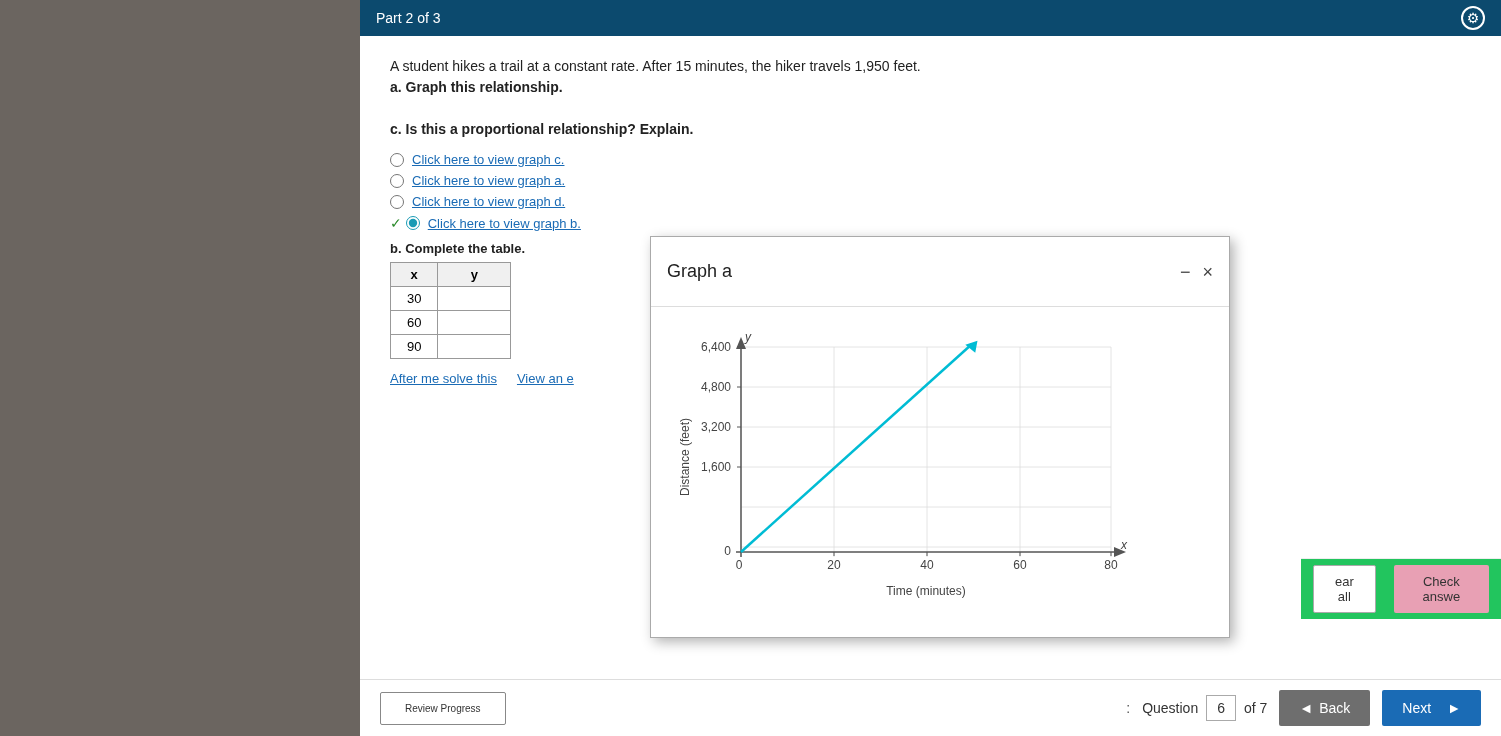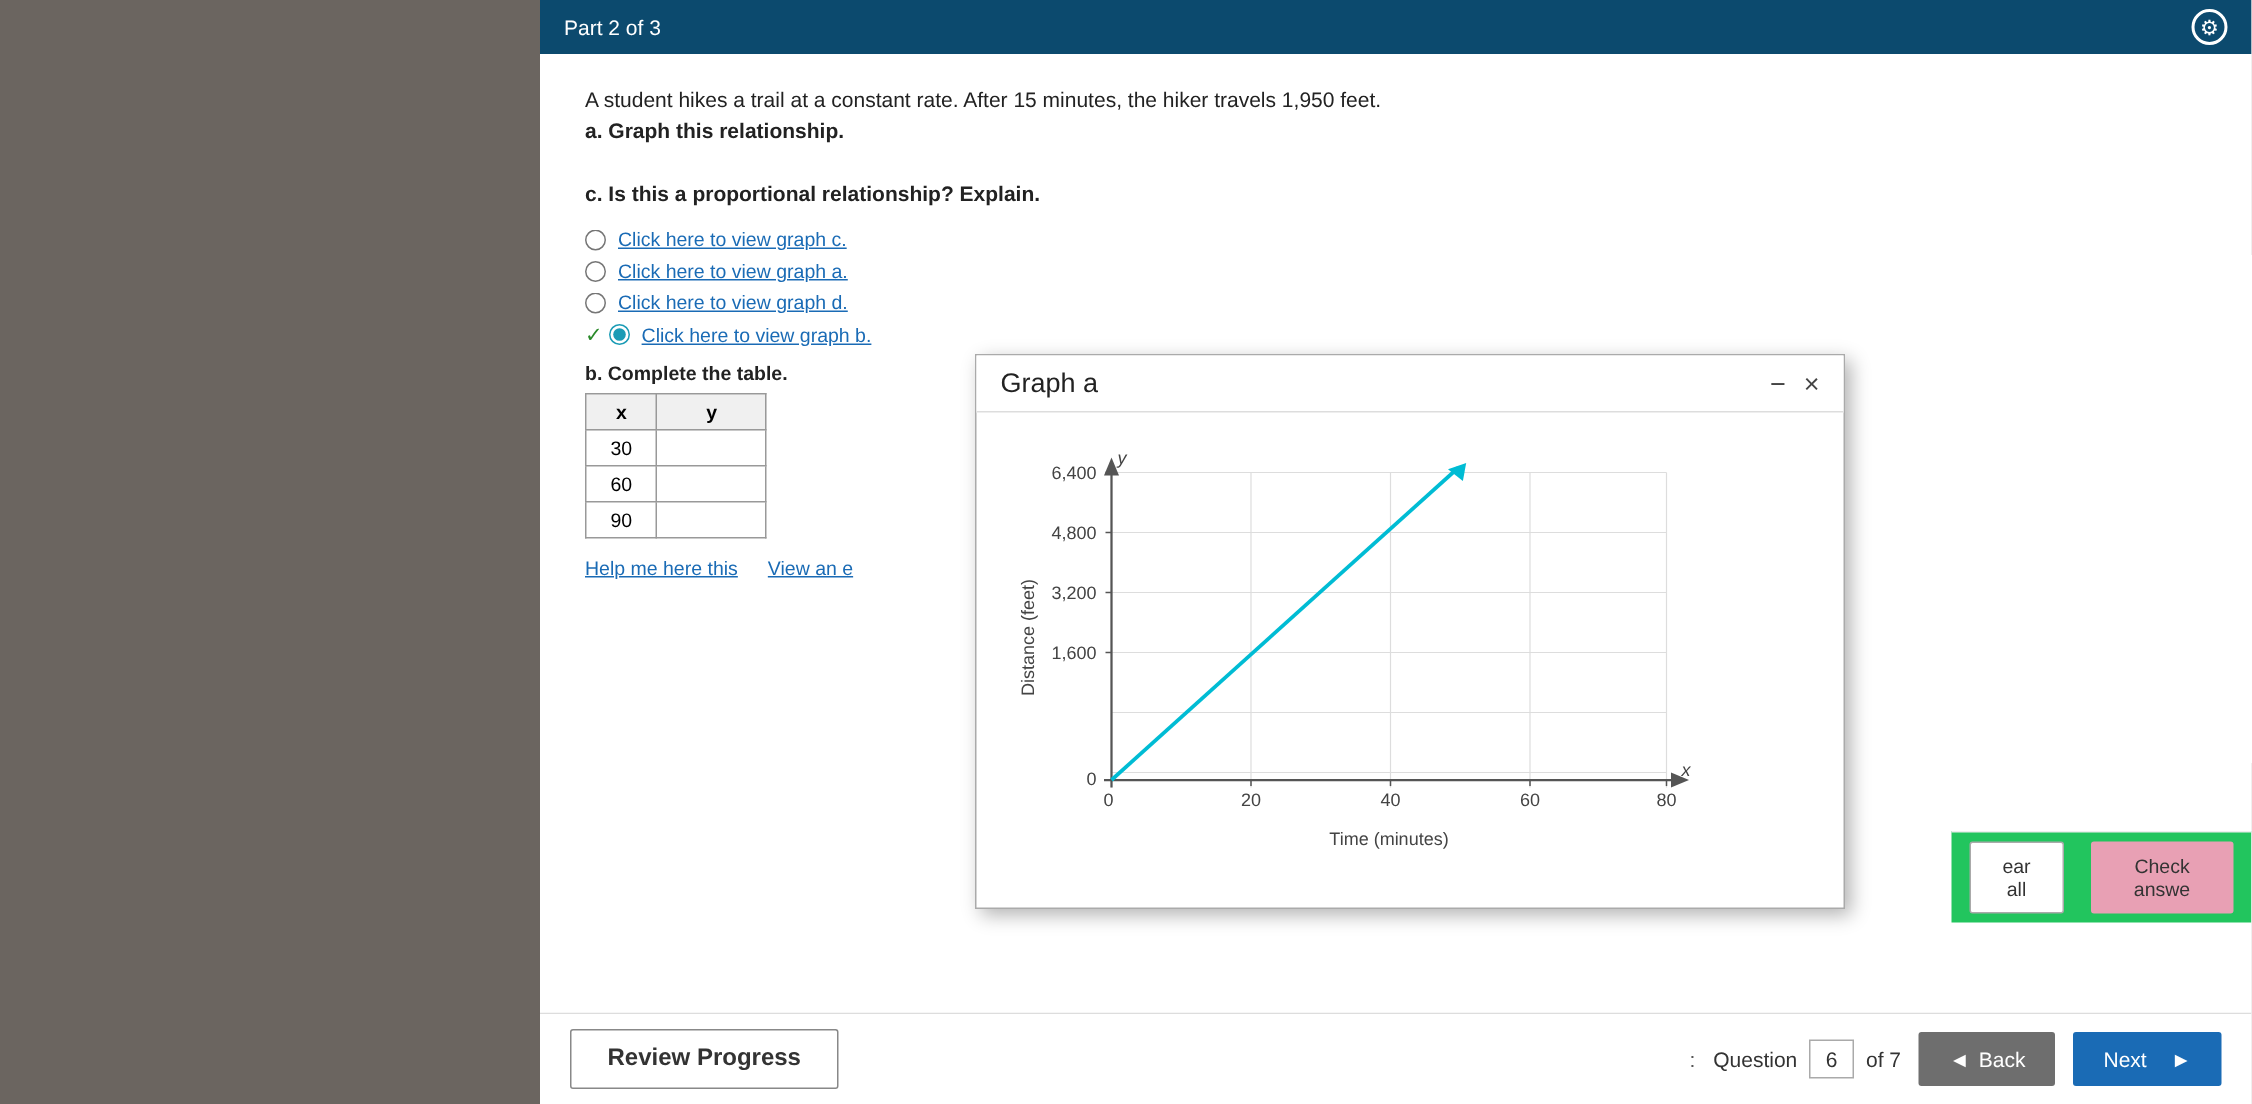--- a/index.html
+++ b/index.html
@@ -147,25 +147,24 @@
       border-top: 1px solid #ddd;
       padding: 10px 20px;
       display: flex;
       align-items: center;
       justify-content: space-between;
     }
     .review-btn {
       border: 1px solid #888;
       background: white;
       padding: 10px 24px;
-      font-size: 16px;
+      font-size: 10px;
       cursor: pointer;
       border-radius: 2px;
       color: #333;
-      font-weight: bold;
     }
     .footer-right {
       display: flex;
       align-items: center;
       gap: 12px;
     }
     .question-nav {
       display: flex;
       align-items: center;
       gap: 8px;
@@ -226,21 +225,21 @@
       top: 200px;
       left: 290px;
       width: 580px;
       background: white;
       border: 1px solid #aaa;
       box-shadow: 4px 4px 12px rgba(0,0,0,0.3);
       z-index: 10;
     }
     .graph-modal-header {
       background: white;
-      padding: 8px 16px;
+      padding: 24px 16px;
       display: flex;
       justify-content: space-between;
       align-items: center;
       border-bottom: 1px solid #ddd;
     }
     .graph-modal-title {
       font-size: 18px;
       font-weight: normal;
       color: #222;
     }
@@ -354,21 +353,21 @@
           <td><input type="text" style=""></td>
         </tr>
         <tr>
           <td>90</td>
           <td><input type="text" style=""></td>
         </tr>
       </tbody>
     </table>
 
     <div class="bottom-links">
-      <span>Help me here this</span>
+      <span>After me solve this</span>
       <span>View an e</span>
     </div>
 
     <div class="graph-modal">
       <div class="graph-modal-header">
         <span class="graph-modal-title">Graph a</span>
         <div class="graph-modal-controls">
           <button class="modal-ctrl-btn">−</button>
           <button class="modal-ctrl-btn">×</button>
         </div>

